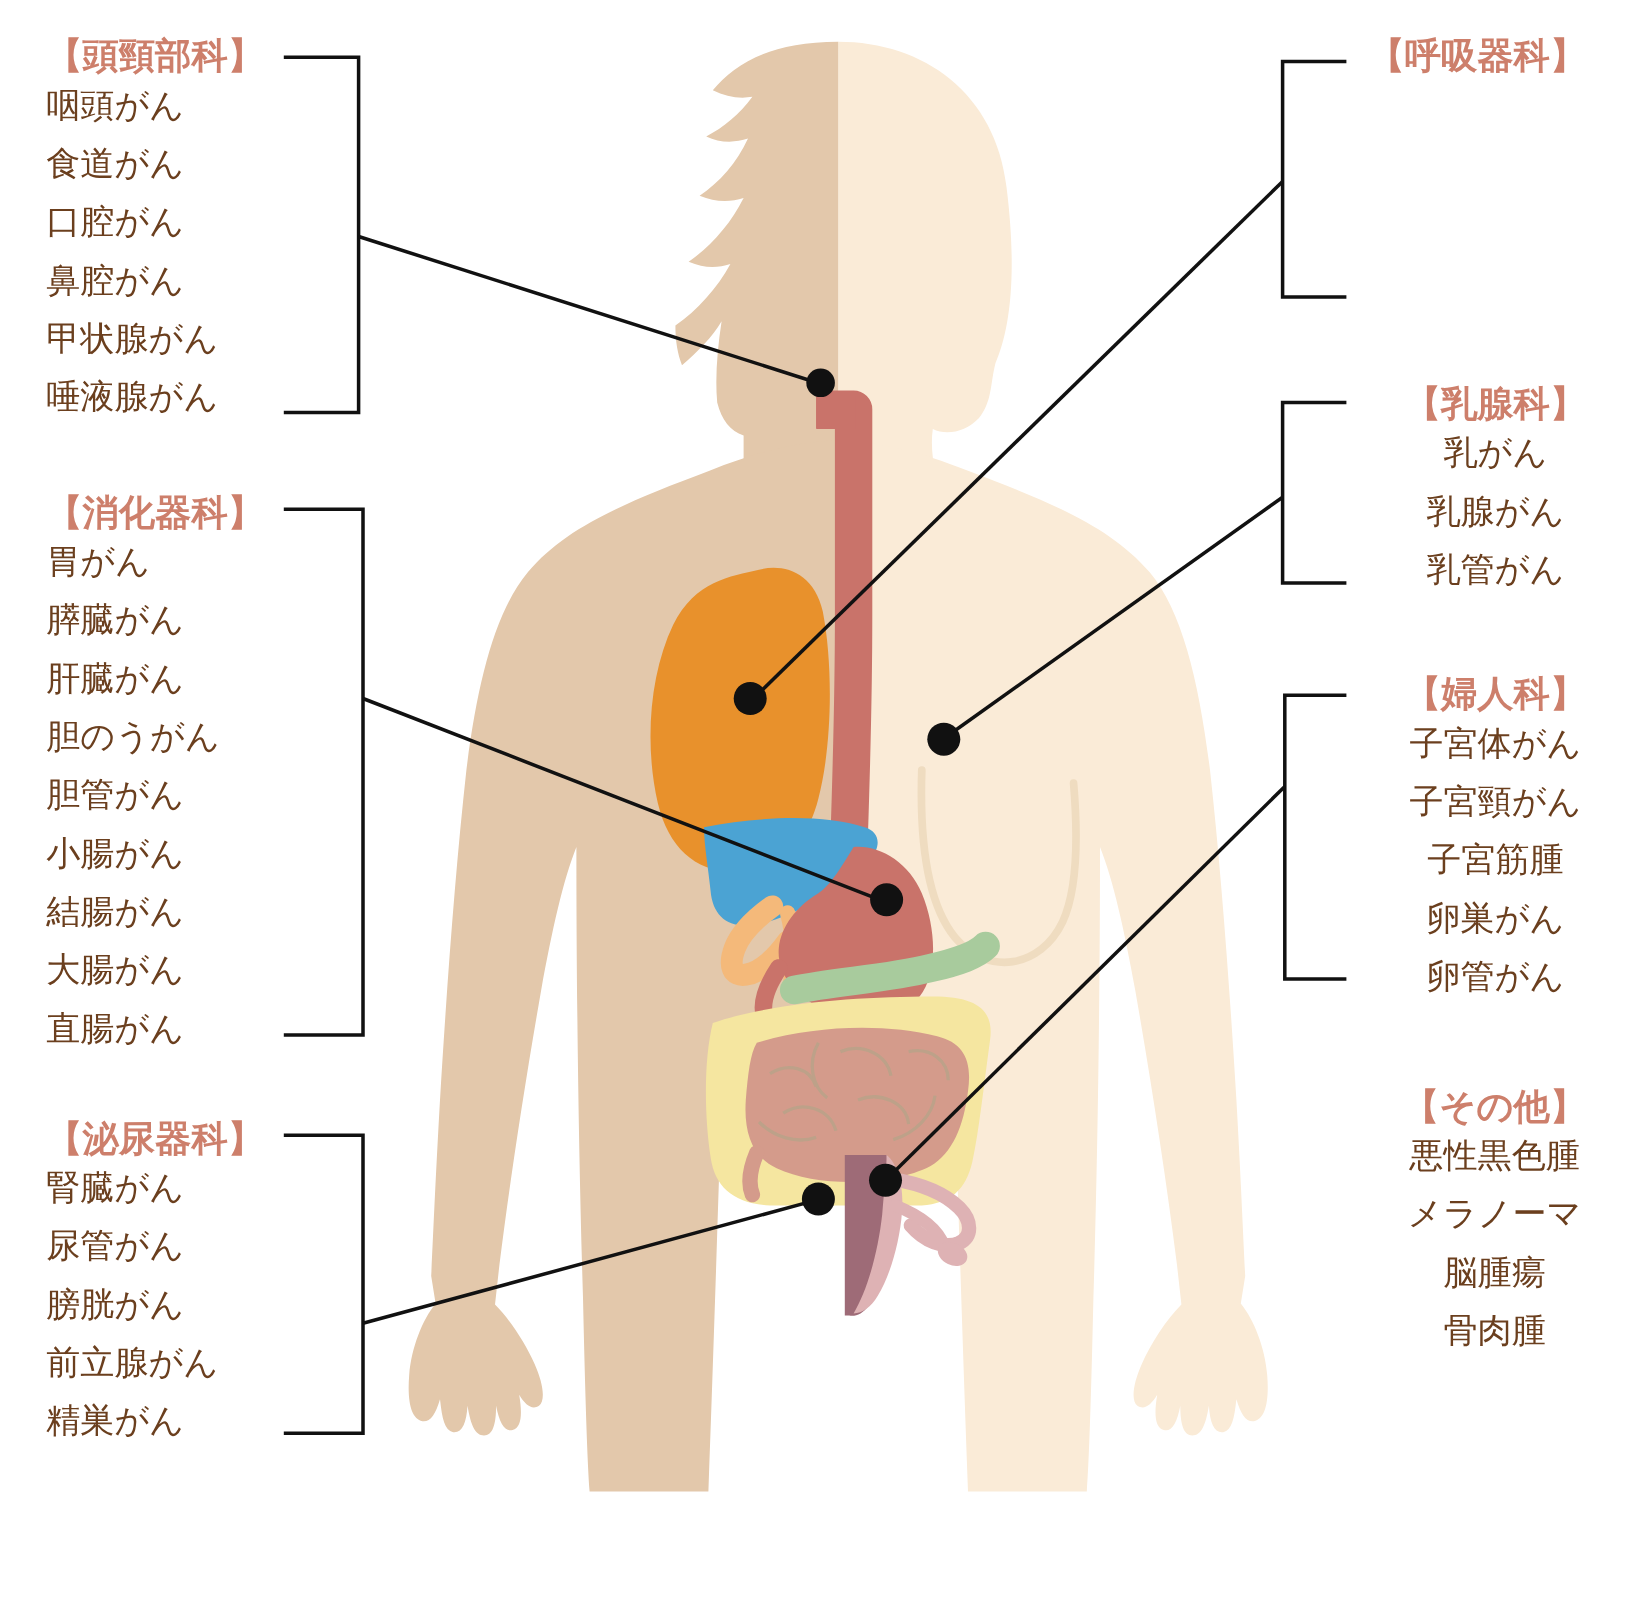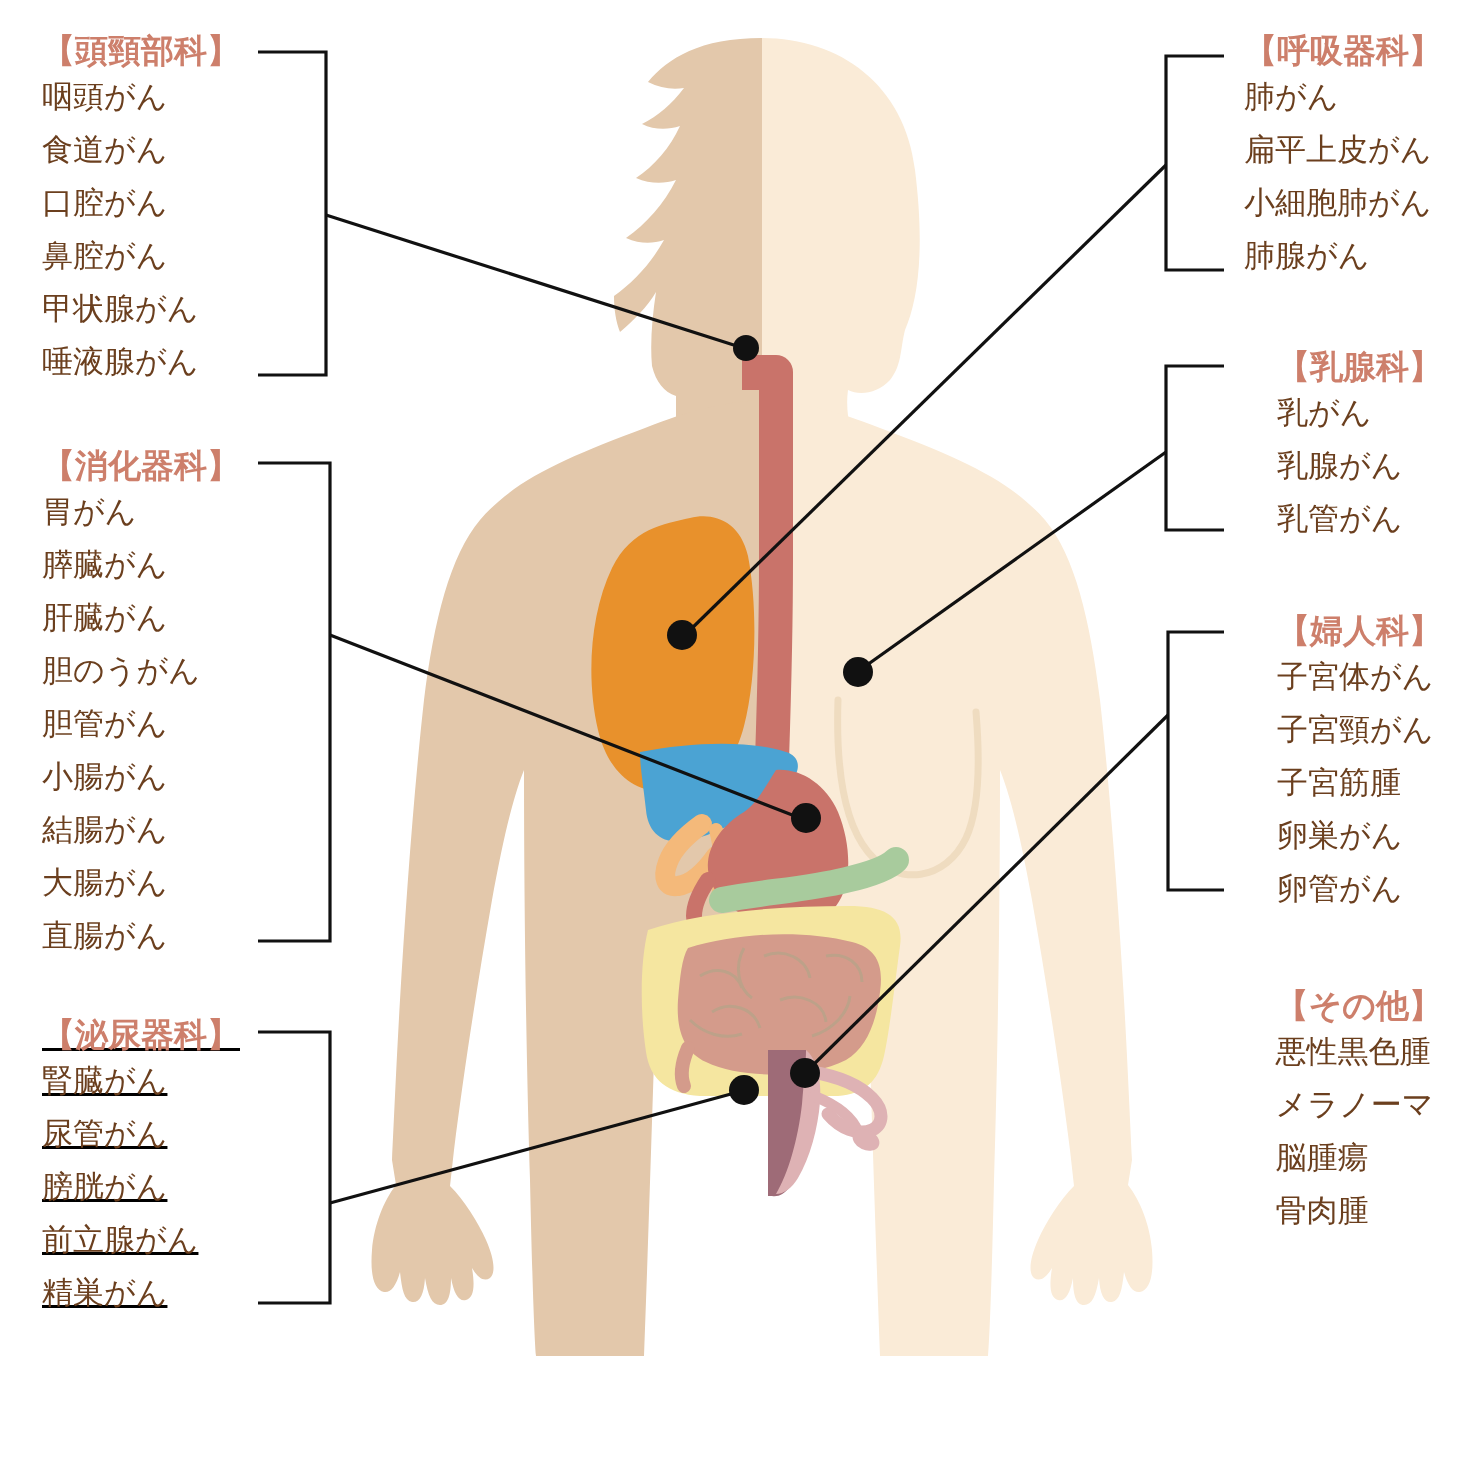--- a/index.html
+++ b/index.html
@@ -18,21 +18,21 @@
     font-family:"DejaVu Serif","Liberation Serif",serif;
     font-size:33px; font-weight:700; color:#cd7f6b;
     letter-spacing:0px; white-space:nowrap; line-height:1.0;
   }
   .panel-list { list-style:none; margin-top:14px; }
   .panel-list li {
     font-family:"DejaVu Serif","Liberation Serif",serif;
     font-size:31px; color:#6b3f1e; line-height:1.0;
     margin-bottom:22px; white-space:nowrap;
   }
-  .panel-right { text-align:left; }
+  .panel-right { text-align:center; }
   .panel-right .panel-list li { }
 
   .footnote {
     position:absolute; left:0; top:1400px; width:1480px;
     text-align:center;
     font-family:"DejaVu Sans","Liberation Sans",sans-serif;
     font-size:30px; color:#3c3c3c; letter-spacing:0.5px;
   }
 </style>
 </head>
@@ -260,39 +260,33 @@
       <li>肝臓がん</li>
       <li>胆のうがん</li>
       <li>胆管がん</li>
       <li>小腸がん</li>
       <li>結腸がん</li>
       <li>大腸がん</li>
       <li>直腸がん</li>
     </ul>
   </div>
 
-  <div class="panel" style="left:42px; top:1018px;text-decoration:underline;">
+  <div class="panel" style="left:42px; top:1018px;">
     <div class="panel-heading">【泌尿器科】</div>
     <ul class="panel-list">
       <li>腎臓がん</li>
       <li>尿管がん</li>
       <li>膀胱がん</li>
       <li>前立腺がん</li>
       <li>精巣がん</li>
     </ul>
   </div>
 
   <div class="panel panel-right" style="right:38px; top:34px;">
     <div class="panel-heading">【呼吸器科】</div>
-    <ul class="panel-list">
-      <li>肺がん</li>
-      <li>扁平上皮がん</li>
-      <li>小細胞肺がん</li>
-      <li>肺腺がん</li>
-    </ul>
   </div>
 
   <div class="panel panel-right" style="right:38px; top:350px;">
     <div class="panel-heading">【乳腺科】</div>
     <ul class="panel-list">
       <li>乳がん</li>
       <li>乳腺がん</li>
       <li>乳管がん</li>
     </ul>
   </div>

